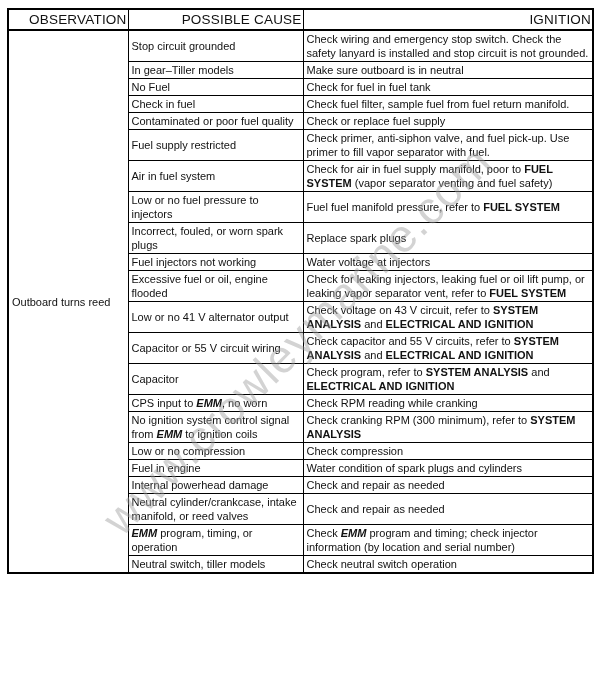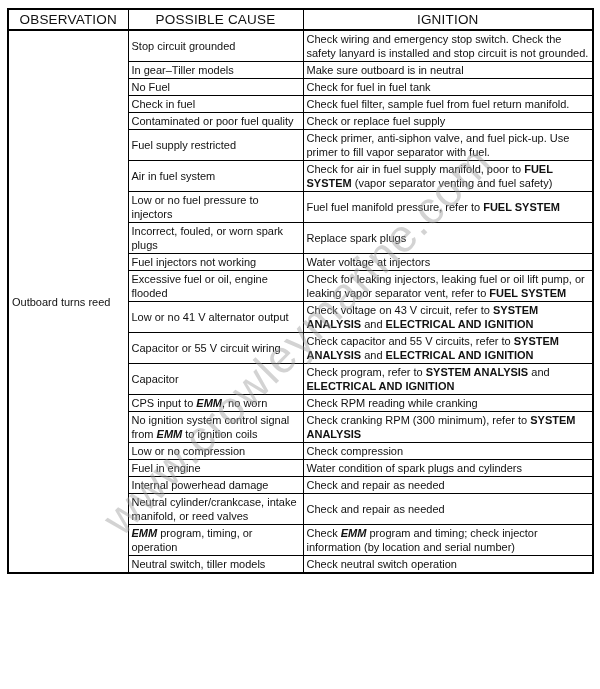--- a/index.html
+++ b/index.html
@@ -30,21 +30,21 @@
     background: transparent;
   }
   .doc-table col.c1 { width: 120px; }
   .doc-table col.c2 { width: 175px; }
   .doc-table col.c3 { width: 290px; }
   .doc-table th {
     border: 1px solid #000000;
     border-bottom: 2px solid #000000;
     font-size: 13.5px;
     font-weight: normal;
-    text-align: center;
+    text-align: right;
     padding: 2px 1px;
     letter-spacing: 0.2px;
   }
   .doc-table td {
     border: 1px solid #000000;
     font-size: 11px;
     line-height: 14px;
     padding: 1px 3px;
     vertical-align: middle;
     text-align: left;

